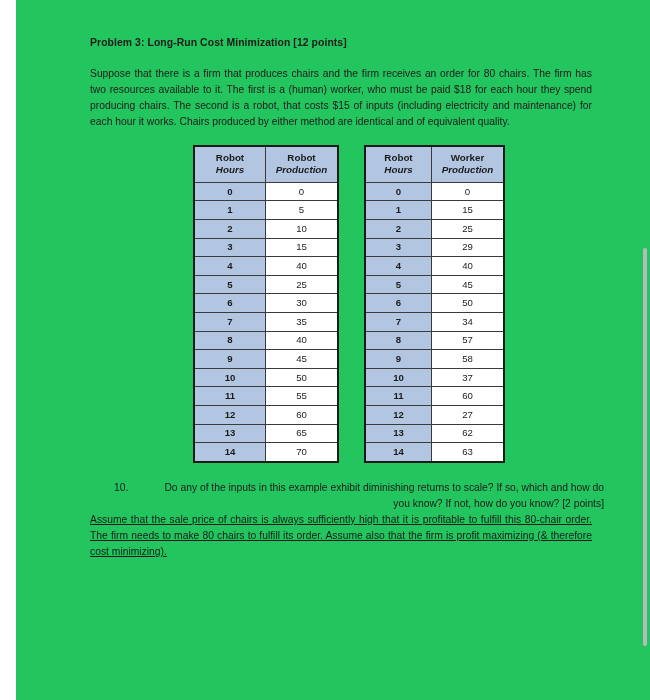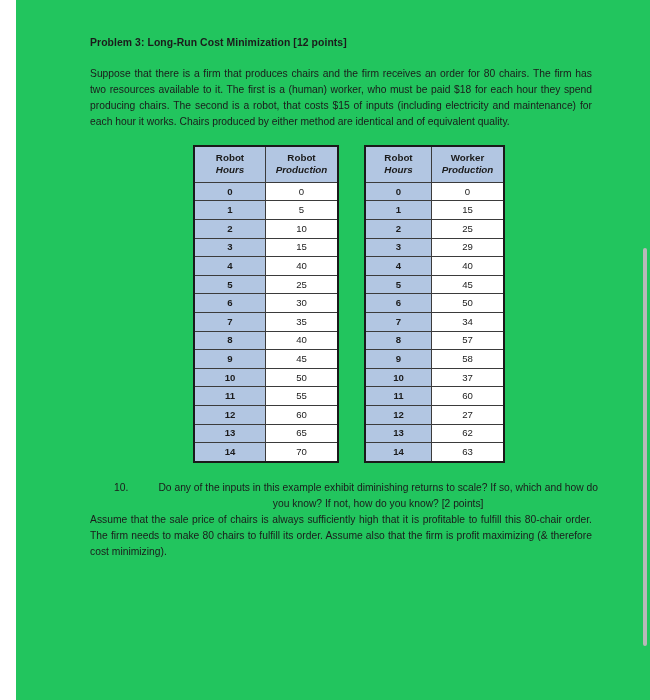--- a/index.html
+++ b/index.html
@@ -35,20 +35,21 @@
   }
   p.body-text {
     font-size: 10.3px;
     line-height: 16.1px;
     text-align: justify;
     margin: 0 12px 15px 0;
     letter-spacing: 0.01px;
   }
   p.body-text.last {
     margin-bottom: 0;
+    text-decoration: underline;
   }
   
   .tables-row {
     display: flex;
     justify-content: center;
     gap: 25px;
     margin: 13px 0 0 0;
     padding-left: 4px;
   }
   table.prod-table {
@@ -92,21 +93,21 @@
     margin: 17px 0 0 0;
     padding-left: 24px;
     display: flex;
     gap: 24px;
     font-size: 10.3px;
     line-height: 16.1px;
   }
   .question-block .q-num { flex: 0 0 auto; }
   .question-block .q-text {
     flex: 1 1 auto;
-    text-align: center;
+    text-align: right;
   }
   .after-tables {
     margin-top: 16px;
   }
   
   .scrollbar-track {
     position: absolute;
     right: 0;
     top: 0;
     width: 9px;

